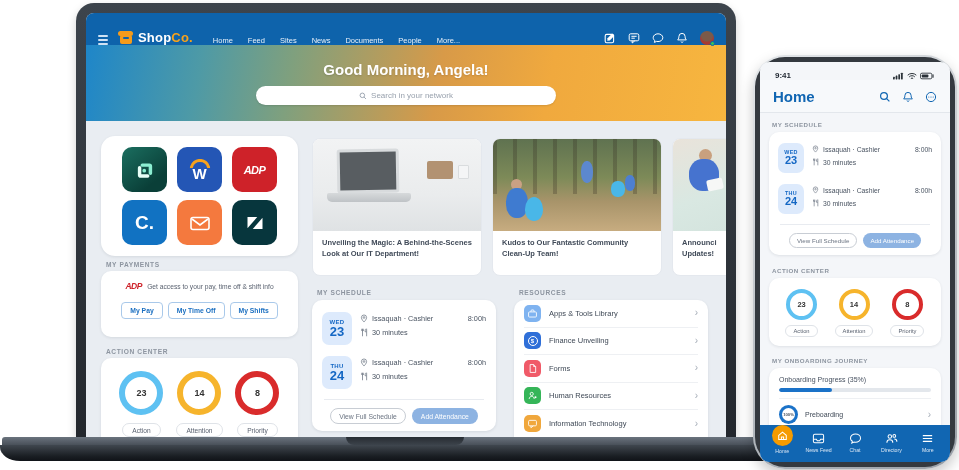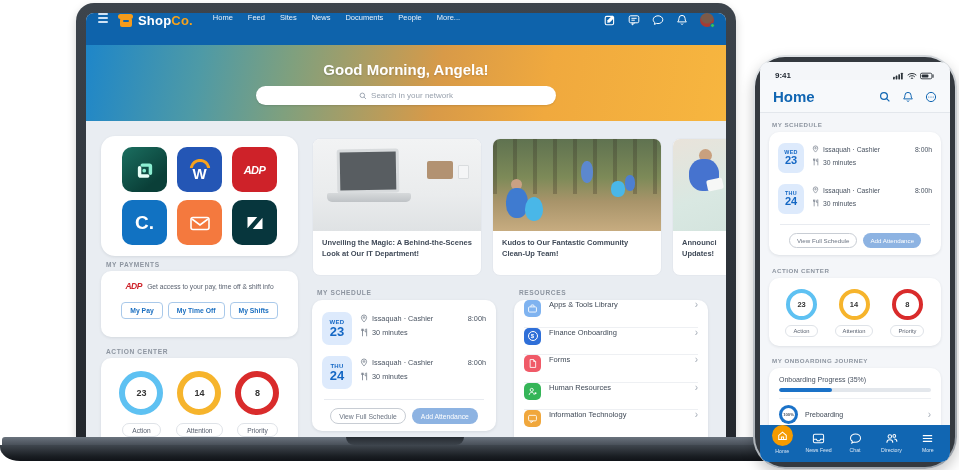--- a/index.html
+++ b/index.html
@@ -14,21 +14,21 @@
     background:#e9edf2; border-radius:8px 8px 0 0; overflow:hidden; }
   .base-lip { position:absolute; left:2px; top:437px; width:842px; height:8px;
     background:linear-gradient(180deg,#6a737d,#495059); border-radius:3px 3px 0 0; }
   .base-notch { position:absolute; left:346px; top:437px; width:118px; height:8px;
     background:linear-gradient(180deg,#272c32,#3c434b); border-radius:0 0 10px 10px; z-index:2; }
   .base-body { position:absolute; left:0; top:445px; width:846px; height:16px;
     background:linear-gradient(180deg,#40474f,#1a1e23 70%,#101318);
     border-radius:0 0 20px 20px / 0 0 14px 14px; }
 
   
-  .d-nav { height:32px; background:#0e63ab; display:flex; align-items:flex-start; padding:0 12px; }
+  .d-nav { height:32px; background:#0e63ab; display:flex; align-items:flex-end; padding:0 12px; }
   .burger { display:flex; flex-direction:column; gap:2.5px; margin-right:10px; cursor:pointer; }
   .burger i { display:block; width:10px; height:1.6px; background:#cfe2f4; border-radius:1px; }
   .logo { display:flex; align-items:center; gap:5px; }
   .bag { width:15px; height:13px; position:relative; }
   .bag .lid { position:absolute; left:0; top:0; width:15px; height:5px; background:#f59b1b; border-radius:2.5px; }
   .bag .body { position:absolute; left:1.5px; top:4px; width:12px; height:9px; background:#f59b1b; border-radius:2px; }
   .bag .slot { position:absolute; left:4.5px; top:5.5px; width:6px; height:2px; background:#0e63ab; border-radius:1px; }
   .logo-text { font-size:13px; font-weight:800; color:#fff; letter-spacing:.2px; }
   .logo-text .co { color:#f6a21c; }
   .d-menu { display:flex; gap:15px; margin-left:20px; }
@@ -123,21 +123,21 @@
   .s-line + .s-line { margin-top:5px; }
   .s-div { height:1px; background:#e8ebf0; margin:2px 2px 8px; }
   .s-btns { display:flex; gap:6px; justify-content:center; }
   .btn-outline { font-size:6.8px; color:#6b7482; border:1px solid #c8cdd4; border-radius:9px;
     padding:3.5px 8px; background:#fff; cursor:pointer; }
   .btn-fill { font-size:6.8px; color:#fff; background:#8db3e2; border:none; border-radius:9px;
     padding:3.5px 9px; cursor:pointer; }
 
   
   .res-card { position:absolute; left:428px; top:179px; width:194px; height:172px; padding:0 10px; }
-  .res-row { display:flex; gap:8px; height:27.5px; border-bottom:1px solid #eef0f3; cursor:pointer; }
+  .res-row { display:flex; align-items:center; gap:8px; height:27.5px; border-bottom:1px solid #eef0f3; cursor:pointer; }
   .res-row:last-child { border-bottom:none; }
   .res-ic { width:17px; height:17px; border-radius:5px; flex:none;
     display:flex; align-items:center; justify-content:center; }
   .res-label { font-size:7.5px; color:#3f4956; }
   .chev { margin-left:auto; font-size:10px; color:#a6aeb8; line-height:1; }
   .ri-apps { background:#7fb3f0; } .ri-fin { background:#2f6fd8; } .ri-forms { background:#f05a68; }
   .ri-hr { background:#35b558; } .ri-it { background:#f0a73c; }
   .fin-circle { width:10px; height:10px; border:1px solid #fff; border-radius:50%;
     display:flex; align-items:center; justify-content:center; color:#fff; font-size:6px; font-weight:700; }
 
@@ -431,21 +431,21 @@
           </span>
           <span class="res-label">Apps &amp; Tools Library</span>
           <span class="chev">›</span>
         </div>
         <div class="res-row">
           <span class="res-ic ri-fin">
             <span class="fin-circle">
                 <span>$</span>
               </span>
           </span>
-          <span class="res-label">Finance Onboarding</span>
+          <span class="res-label">Finance Unveiling</span>
           <span class="chev">›</span>
         </div>
         <div class="res-row">
           <span class="res-ic ri-forms">
             <svg width="11" height="11" viewBox="0 0 14 14" fill="none" stroke="#fff" stroke-width="1.1">
                 <path d="M4 2h4.5L11 4.5V12H4z"></path>
                 <path d="M8.5 2v2.5H11"></path>
               </svg>
           </span>
           <span class="res-label">Forms</span>

